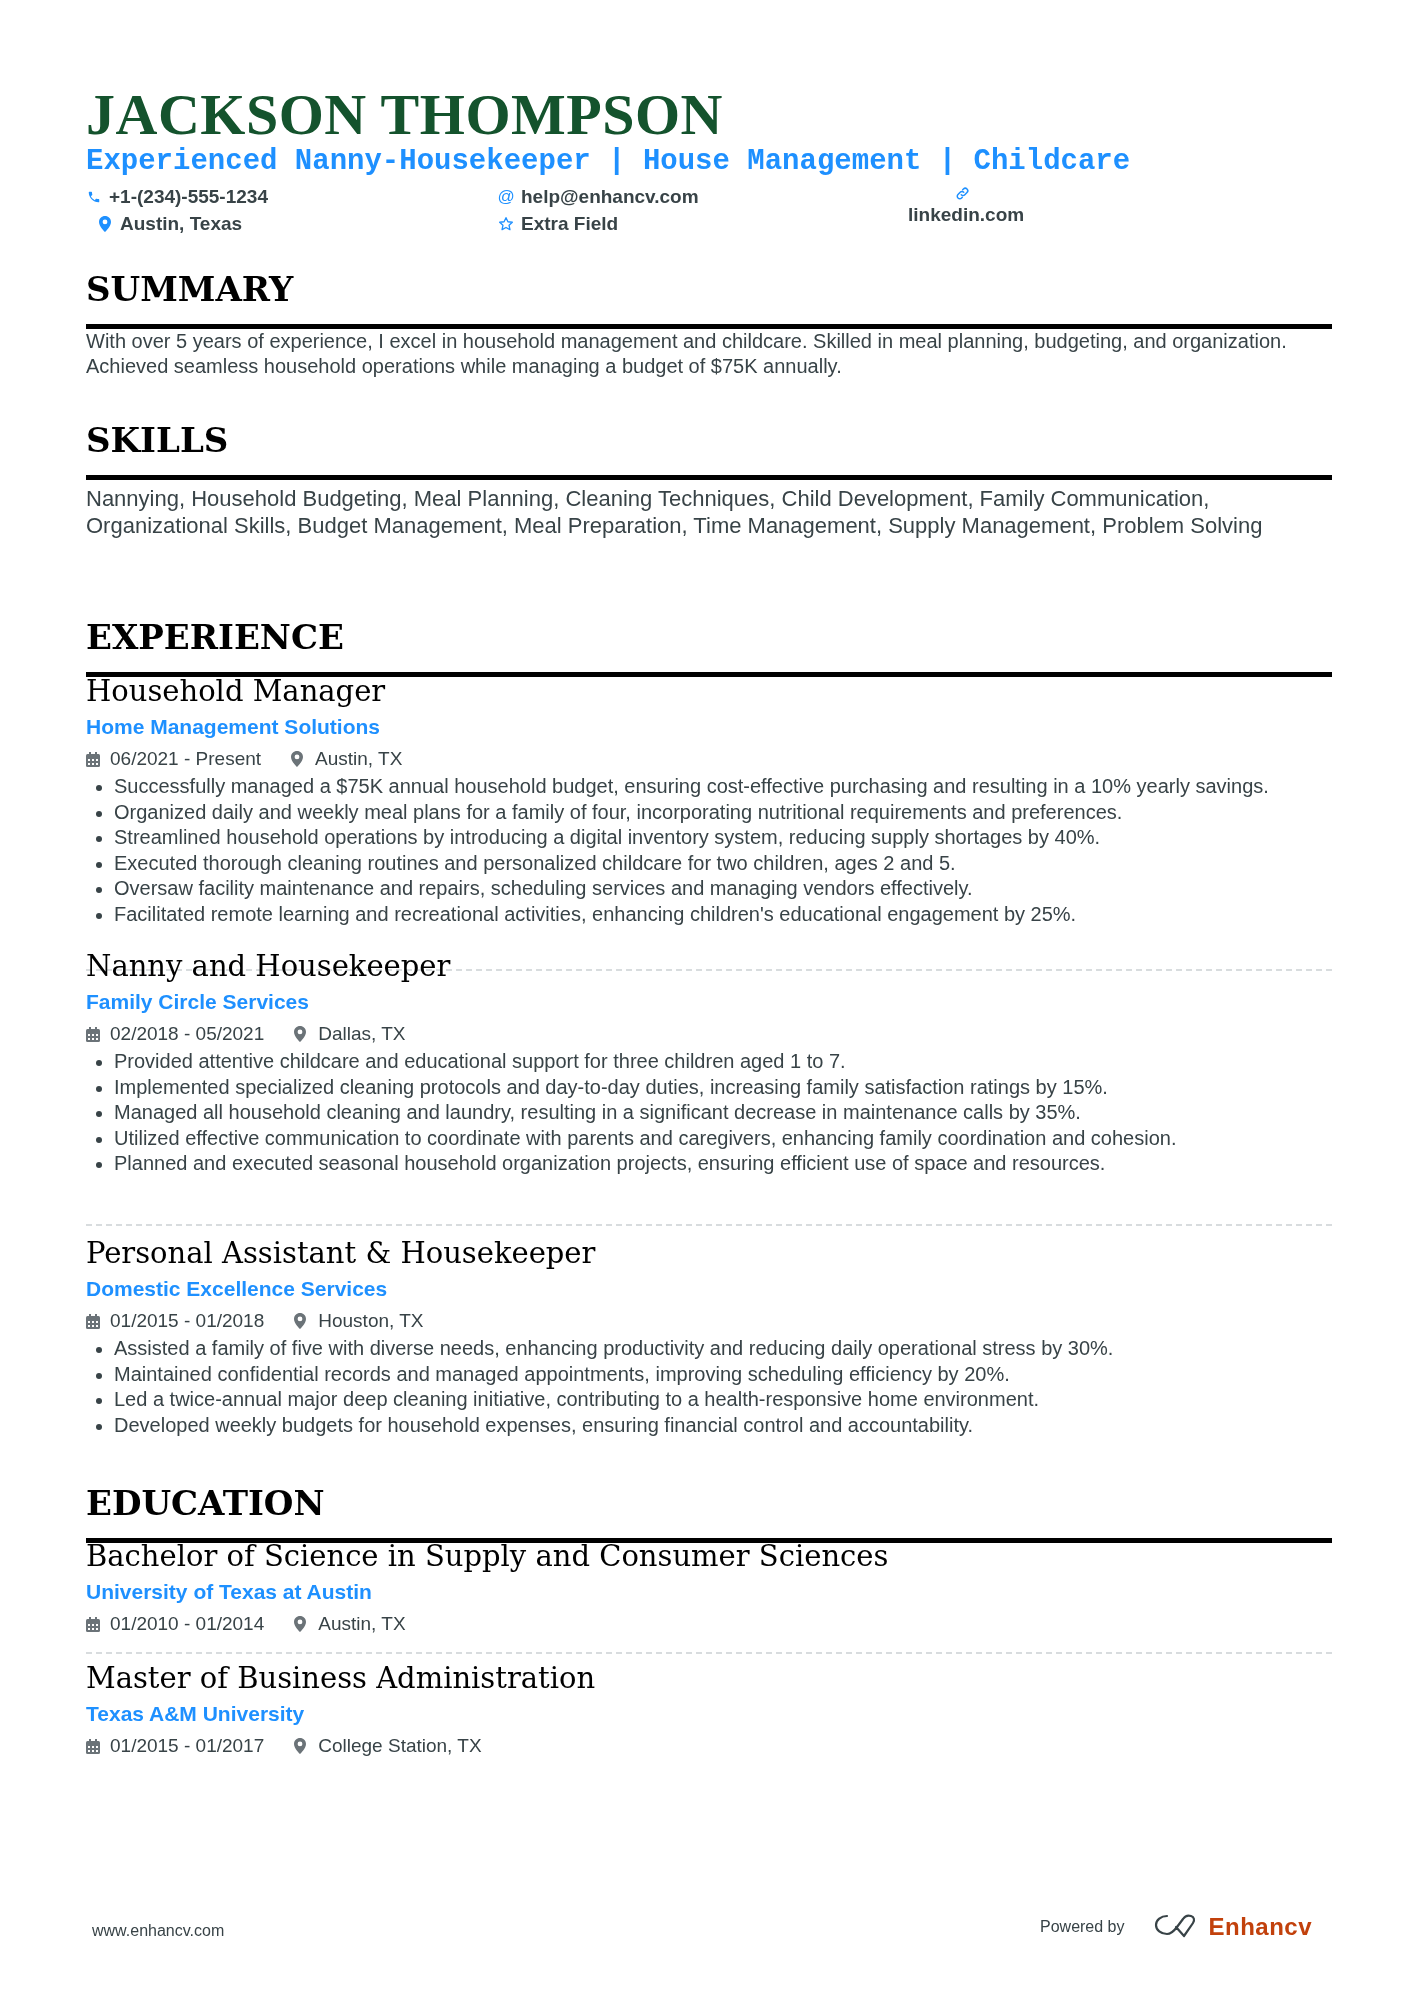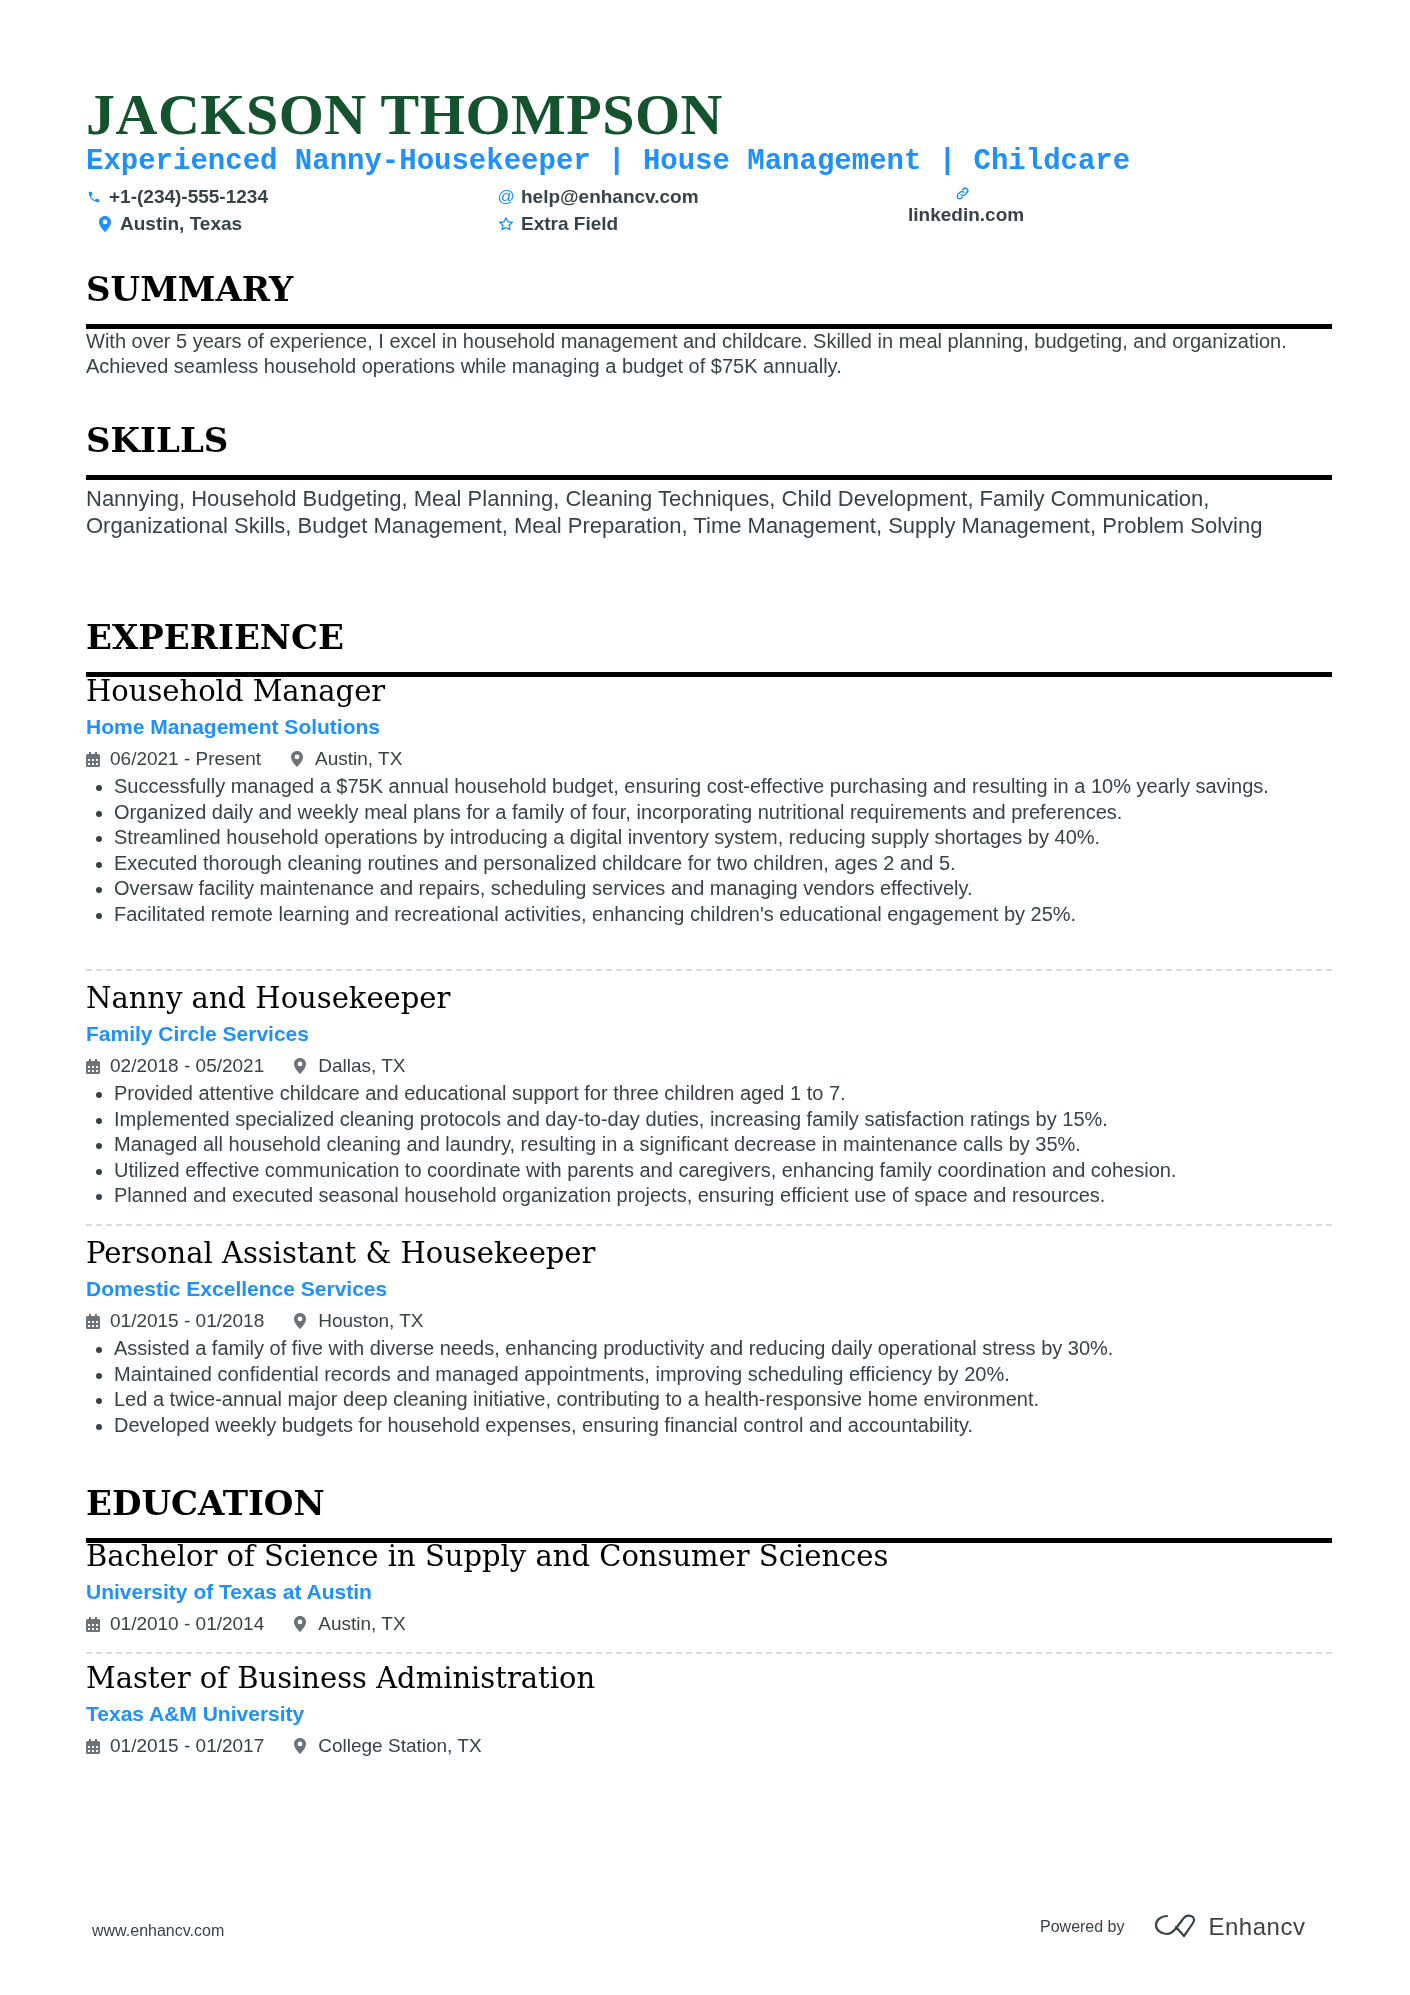--- a/index.html
+++ b/index.html
@@ -44,21 +44,21 @@
     .bullets li { position: relative; padding-left: 28px; font-size: 20px; line-height: 25.5px; color: #384347; }
     .bullets li::before {
       content: ""; position: absolute; left: 10px; top: 11px; width: 6px; height: 6px;
       border-radius: 50%; background: #384347;
     }
     .divider { position: absolute; left: 0; width: 1246px; border-top: 2px dashed #d8dcde; }
 
     .footer-left { position: absolute; left: 92px; top: 1922px; font-size: 16px; color: #384347; }
     .footer-right { position: absolute; left: 1040px; top: 1910px; display: flex; align-items: center; height: 34px; }
     .powered { font-size: 16px; color: #384347; margin-right: 28px; }
-    .brand { font-size: 24px; color: #404040; margin-left: 10px; letter-spacing: 0.5px; }
+    .brand { font-size: 24px; color: #c2410c; margin-left: 10px; letter-spacing: 0.5px; font-weight: bold; }
   </style>
 </head>
 <body>
 
 <div class="page">
 
   <div class="name">JACKSON THOMPSON</div>
   <div class="headline">Experienced Nanny-Housekeeper | House Management | Childcare</div>
 
   <div class="contacts">
@@ -140,21 +140,21 @@
       <li>Successfully managed a $75K annual household budget, ensuring cost-effective purchasing and resulting in a 10% yearly savings.</li>
       <li>Organized daily and weekly meal plans for a family of four, incorporating nutritional requirements and preferences.</li>
       <li>Streamlined household operations by introducing a digital inventory system, reducing supply shortages by 40%.</li>
       <li>Executed thorough cleaning routines and personalized childcare for two children, ages 2 and 5.</li>
       <li>Oversaw facility maintenance and repairs, scheduling services and managing vendors effectively.</li>
       <li>Facilitated remote learning and recreational activities, enhancing children's educational engagement by 25%.</li>
     </ul>
   </div>
   <div class="divider" style="top:969px;"></div>
 
-  <div class="entry" style="top:980px;">
+  <div class="entry" style="top:948px;">
     <div class="entry-title">Nanny and Housekeeper</div>
     <div class="entry-company">Family Circle Services</div>
     <div class="entry-meta">
       <span class="ic">
         <svg width="14" height="15" viewBox="0 0 14 15">
             <rect x="0" y="2" width="14" height="13" rx="1.5" fill="#6b7378"></rect>
             <rect x="3" y="0" width="2" height="4" fill="#6b7378"></rect>
             <rect x="9" y="0" width="2" height="4" fill="#6b7378"></rect>
             <g fill="#fff">
               <rect x="2" y="7" width="2" height="2"></rect>

